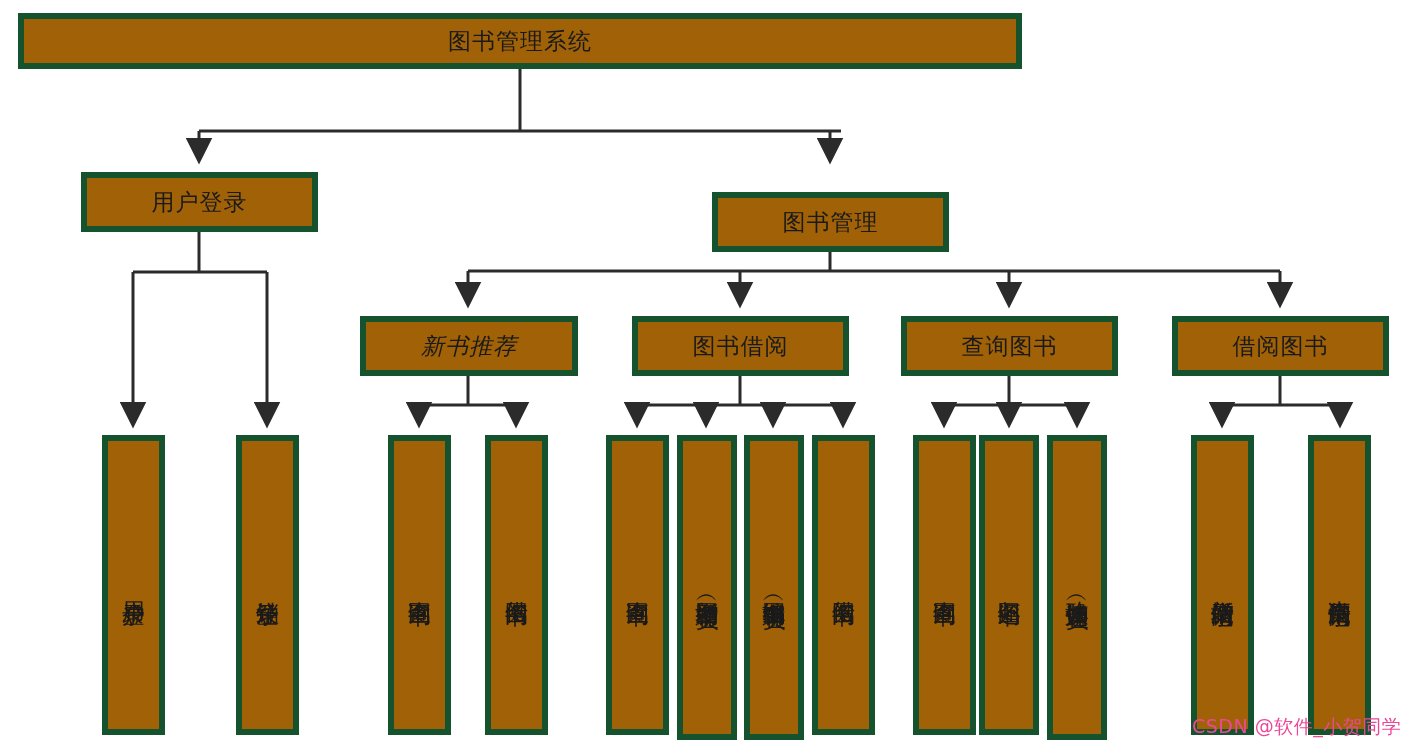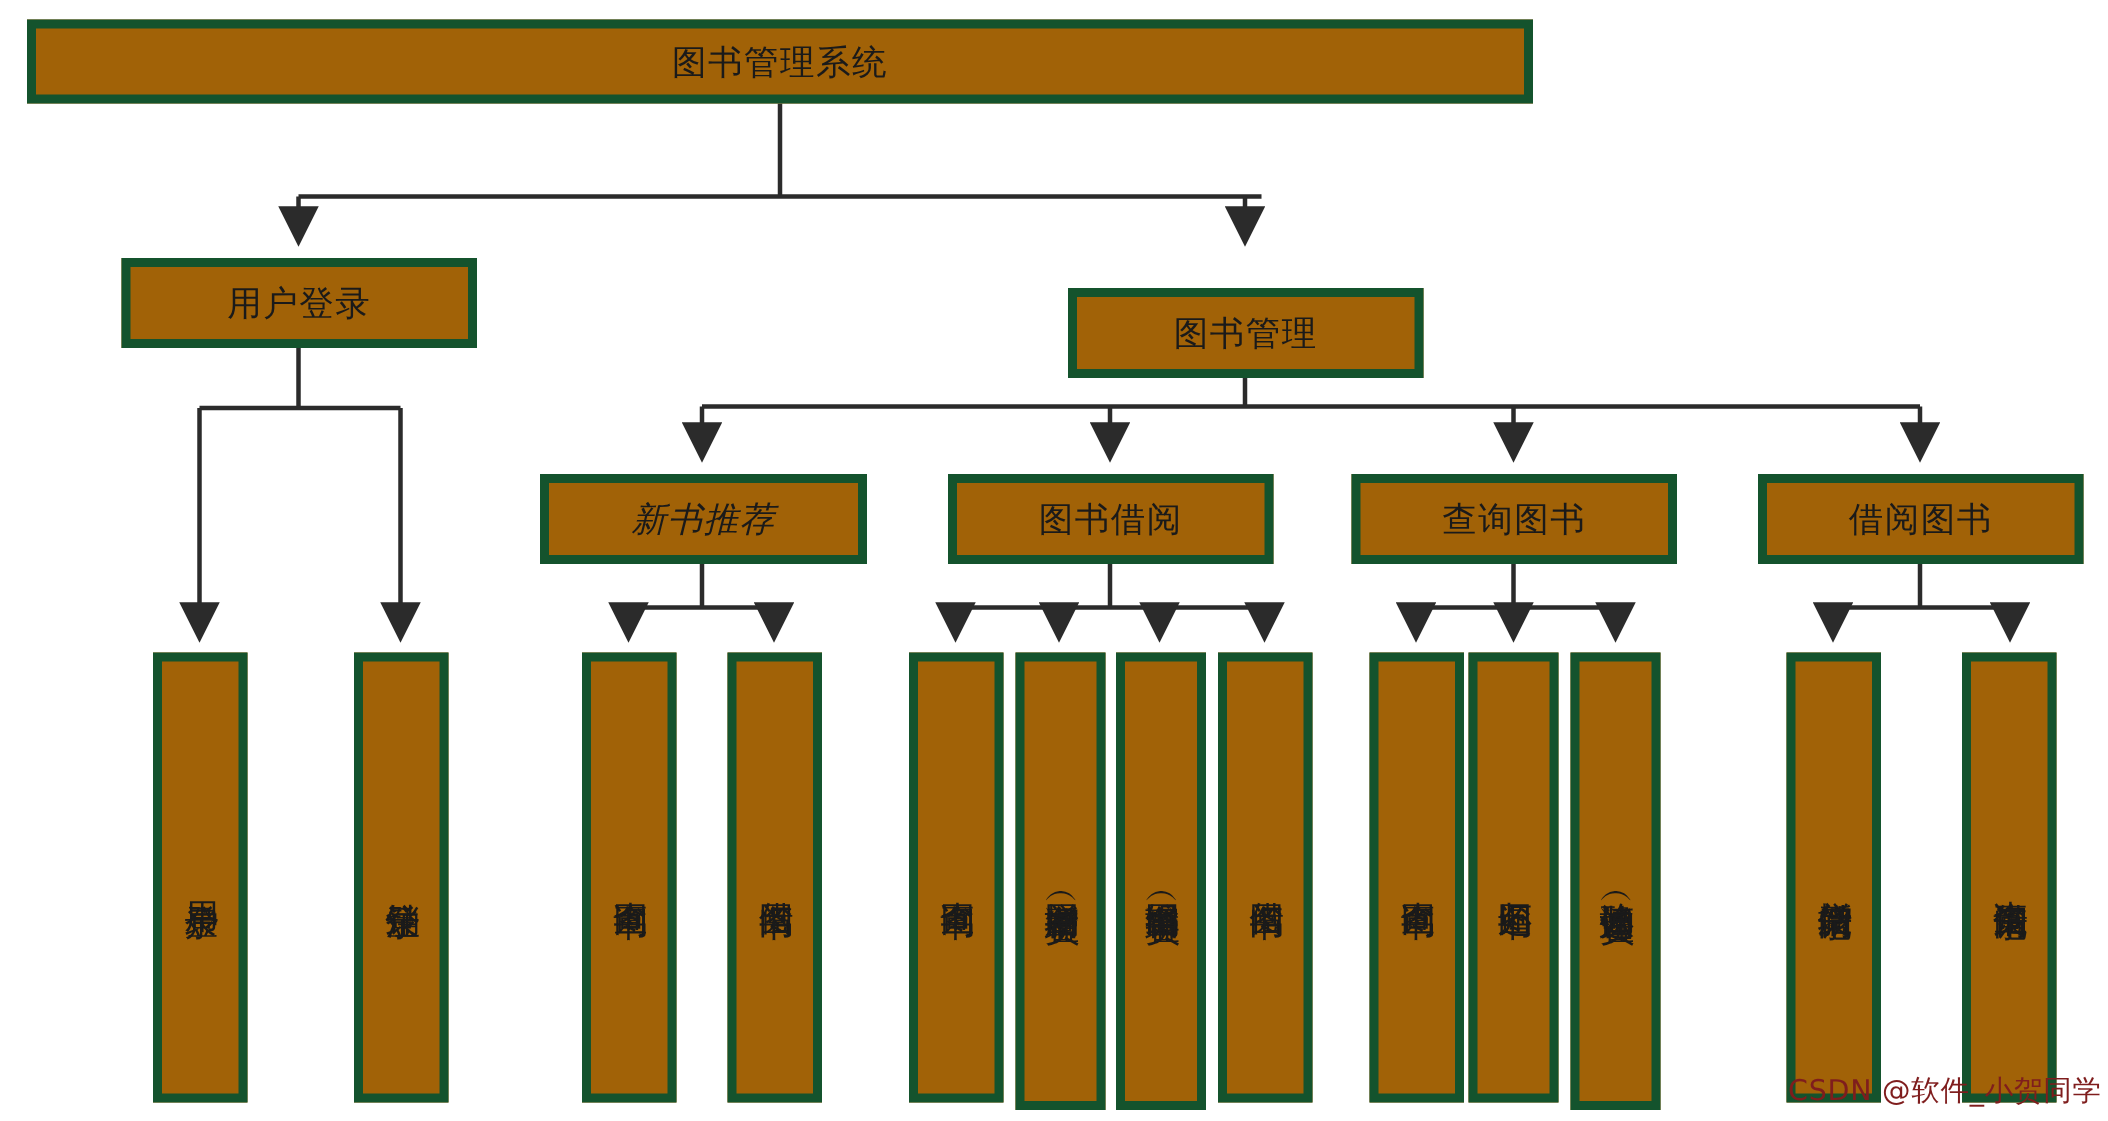--- a/index.html
+++ b/index.html
@@ -49,21 +49,21 @@
     text-align: center;
   }
   .node.vert .vlabel {
     writing-mode: vertical-rl;
     text-orientation: upright;
     display: block;
     white-space: nowrap;
   }
   .watermark {
     position: absolute;
-    color: #7f1d1d;
+    color: #ec4899;
     font-size: 19px;
     letter-spacing: 0.5px;
     white-space: nowrap;
     user-select: none;
   }
 </style>
 </head>
 <body>
 
 <div id="canvas">

